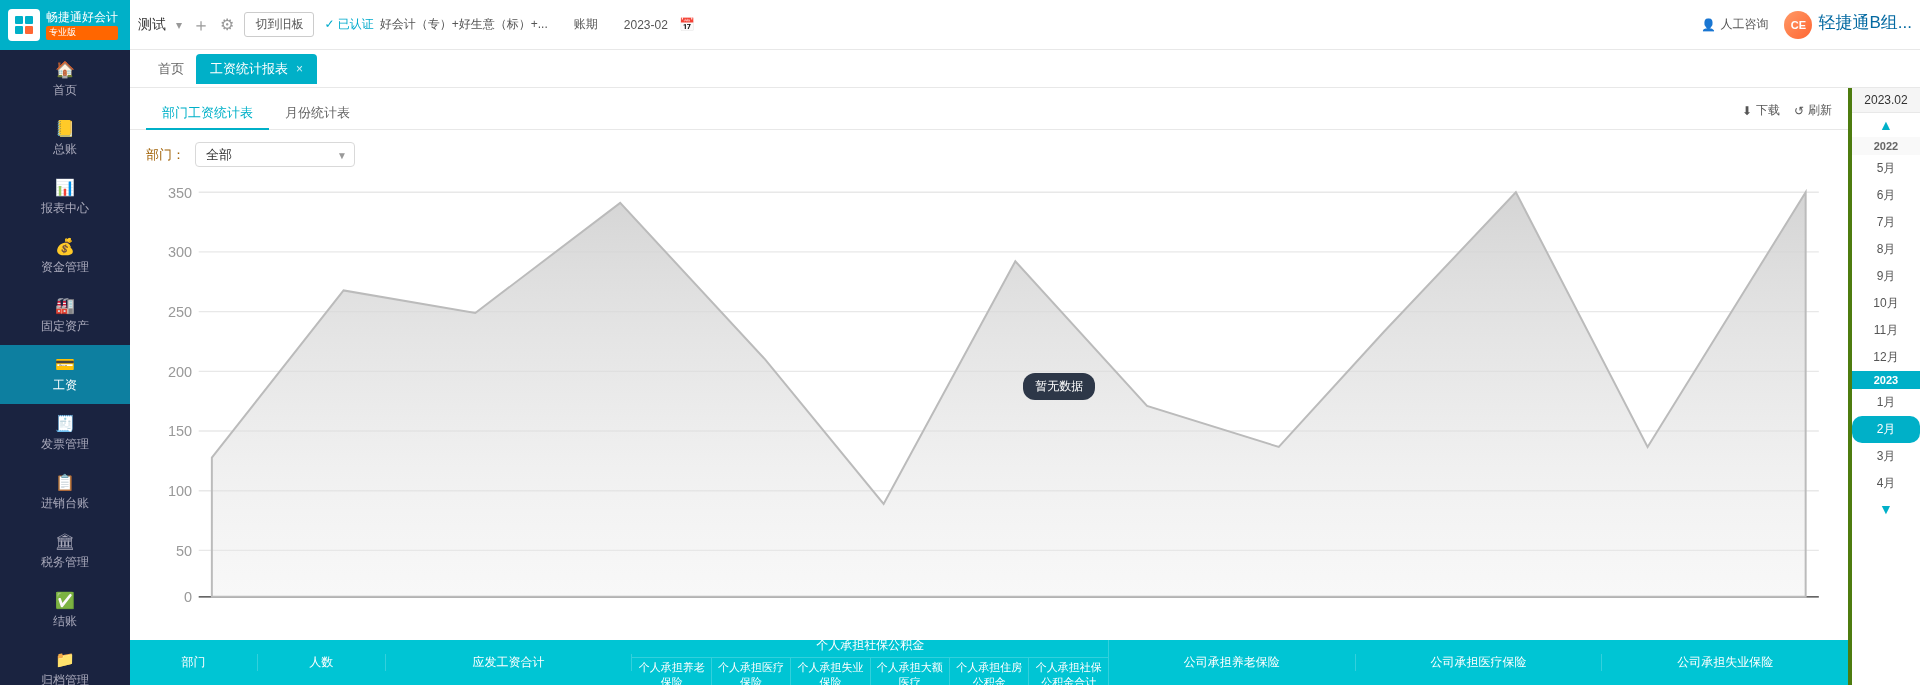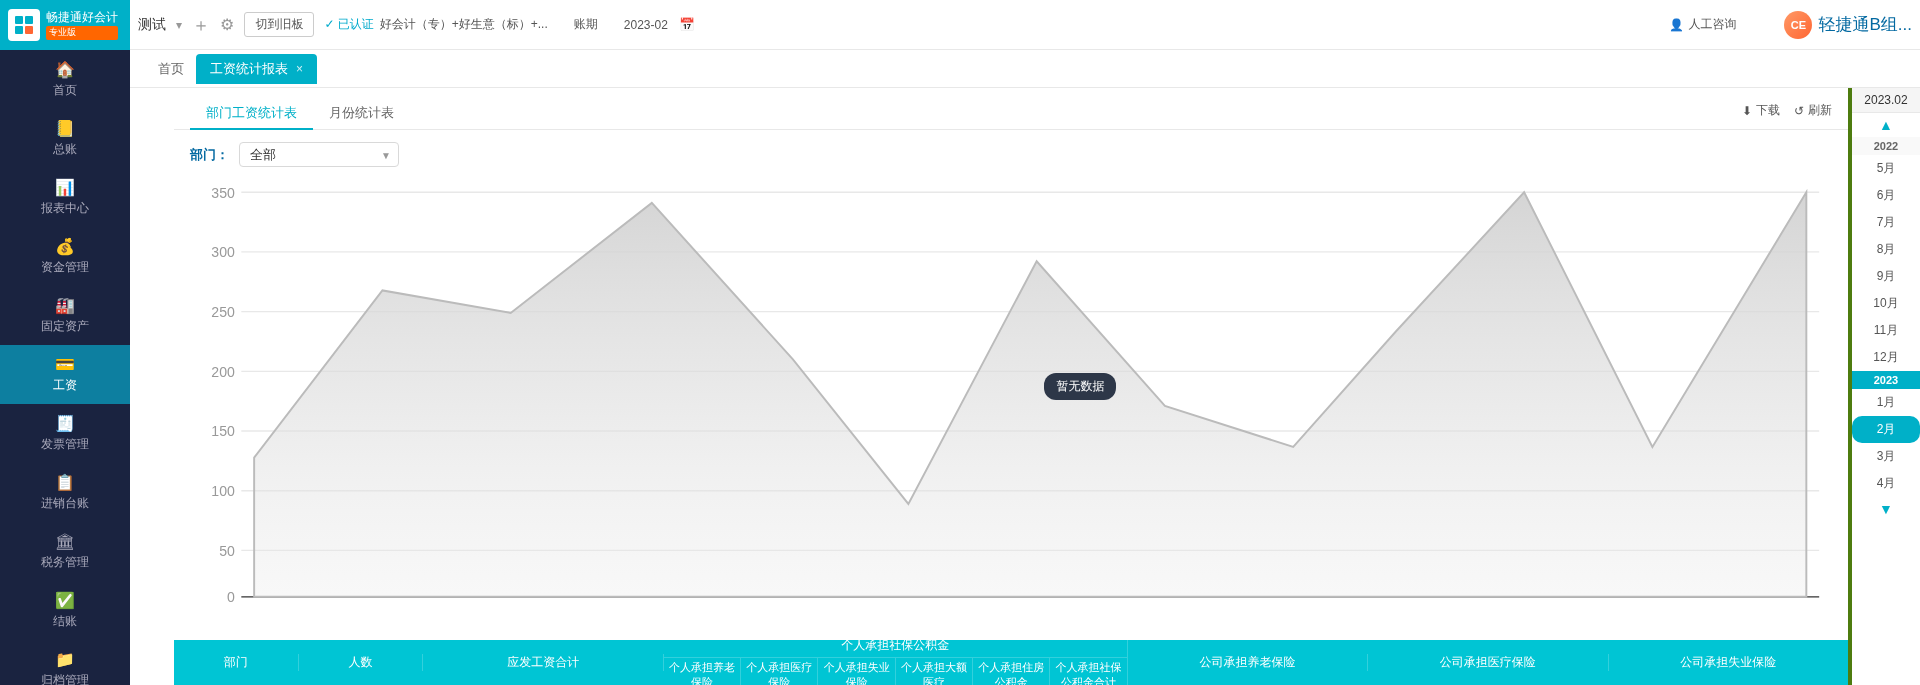--- a/index.html
+++ b/index.html
@@ -95,21 +95,21 @@
       cursor: pointer;
       color: #555;
     }
     .topbar-badges { display: flex; align-items: center; gap: 6px; font-size: 12px; }
     .badge-certified { color: #00aacc; }
     .badge-text { color: #555; }
     .topbar-period { color: #555; font-size: 12px; margin-left: 16px; }
     .topbar-cal { color: #aaa; cursor: pointer; margin-left: 2px; }
     .topbar-right { margin-left: auto; display: flex; align-items: center; gap: 16px; }
     .topbar-service { color: #555; font-size: 12px; cursor: pointer; display: flex; align-items: center; gap: 4px; }
-    .topbar-user { display: flex; align-items: center; gap: 6px; cursor: pointer; margin-left: 32px; }
+    .topbar-user { display: flex; gap: 6px; cursor: pointer; }
     .user-avatar {
       width: 28px; height: 28px; border-radius: 50%;
       background: linear-gradient(135deg, #ff9966, #ff6633);
       display: flex; align-items: center; justify-content: center;
       color: white; font-size: 11px; font-weight: bold;
     }
     .user-name { font-size: 17px; color: #0369a1; }
 
     
     .tabbar {
@@ -145,21 +145,20 @@
       flex: 1;
       display: flex;
       overflow: hidden;
     }
     .content-main {
       flex: 1;
       display: flex;
       flex-direction: column;
       overflow: hidden;
       background: white;
-      padding-left: 44px;
     }
 
     
     .subtabs {
       display: flex;
       align-items: center;
       padding: 10px 16px 0;
       border-bottom: 1px solid #e8e8e8;
       gap: 0;
       flex-shrink: 0;
@@ -195,21 +194,21 @@
     }
 
     
     .filter-bar {
       display: flex;
       align-items: center;
       padding: 12px 16px;
       gap: 10px;
       flex-shrink: 0;
     }
-    .filter-label { font-size: 13px; color: #0369a1; font-weight: bold; }
+    .filter-label { font-size: 13px; color: #a16207; }
     .filter-select {
       border: 1px solid #d9d9d9;
       border-radius: 4px;
       padding: 4px 28px 4px 10px;
       font-size: 13px;
       color: #333;
       background: white;
       cursor: pointer;
       appearance: none;
       width: 160px;

